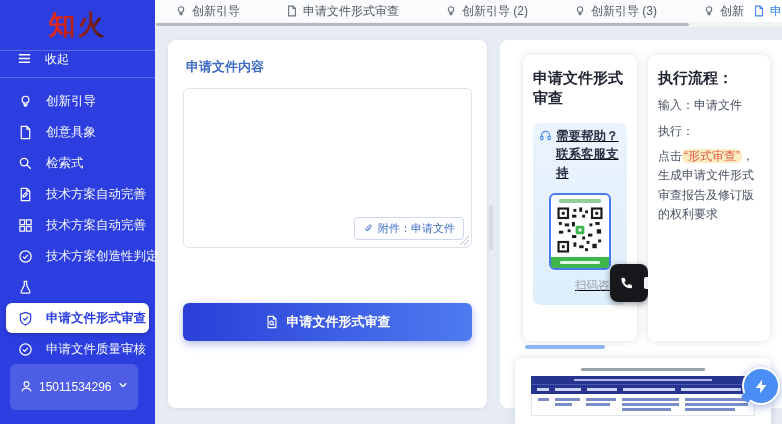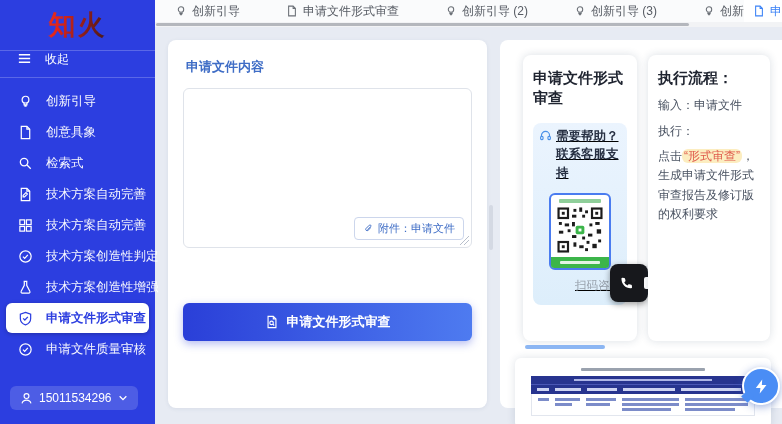--- a/index.html
+++ b/index.html
@@ -14,22 +14,22 @@
     background:linear-gradient(100deg,#ff4a1f 0%,#e0251a 38%,#16161a 78%);
     -webkit-background-clip:text; background-clip:text; color:transparent; }
   .collapse-row { display:flex; align-items:flex-start; gap:13px; padding:0 17px; height:28px;
     border-top:1px solid rgba(255,255,255,.22); border-bottom:1px solid rgba(255,255,255,.22);
     font-size:12px; font-weight:normal; cursor:pointer; }
   .menu { margin-top:8px; }
   .menu-item { display:flex; align-items:center; gap:13px; height:30px; margin:1px 6px;
     padding:0 12px; font-size:12.5px; color:rgba(255,255,255,.96); border-radius:6px; cursor:pointer; white-space:nowrap; }
   .menu-item.active { background:#fff; color:#2c3ee0; font-weight:bold; box-shadow:0 1px 4px rgba(0,0,0,.25); }
   .micon { width:15px; height:15px; flex:none; display:block; }
-  .user-chip { position:absolute; left:10px; bottom:14px; display:flex; align-items:center; gap:6px;
-    background:rgba(255,255,255,.16); border-radius:6px; padding:5px 10px; font-size:12px; cursor:pointer; }
+  .user-chip { position:absolute; left:10px; bottom:14px; display:flex; gap:6px;
+    background:rgba(255,255,255,.16); border-radius:6px; padding:16px 10px; font-size:12px; cursor:pointer; }
 
   
   .topbar { position:absolute; left:155px; top:0; width:627px; height:22px; background:#fafbfc;
     display:flex; align-items:center; padding-left:20px; }
   .tab { display:flex; align-items:center; gap:5px; font-size:12px; color:#565b63; white-space:nowrap; cursor:pointer; }
   .tab + .tab { margin-left:46px; }
   .tab-active { position:absolute; right:0; top:0; height:22px; width:38px; background:#fff;
     display:flex; align-items:center; gap:5px; padding-left:9px; overflow:hidden; color:#3b82f6; font-size:12px; }
   .hscroll-track { position:absolute; left:155px; top:22px; width:627px; height:5px; background:#f2f3f5; }
   .hscroll-thumb { position:absolute; left:1px; top:1px; width:533px; height:3px; background:#b4b7bd; border-radius:2px; }
@@ -149,21 +149,20 @@
         <svg class="micon" viewBox="0 0 16 16" fill="none" stroke="#fff" stroke-width="1.3">
             <circle cx="8" cy="8" r="6"></circle>
             <path d="M5.3 8.2l1.8 1.8 3.4-3.8"></path>
           </svg>
         <span>技术方案创造性判定</span>
       </div>
       <div class="menu-item">
         <svg class="micon" viewBox="0 0 16 16" fill="none" stroke="#fff" stroke-width="1.3">
             <path d="M6 1.5h4M6.7 1.5v4.2L3.4 12a1.3 1.3 0 001.2 2h6.8a1.3 1.3 0 001.2-2L9.3 5.7V1.5"></path>
           </svg>
-        <span>技术方案创造性增强</span>
       </div>
       <div class="menu-item active">
         <svg class="micon" viewBox="0 0 16 16" fill="none" stroke="#2c3ee0" stroke-width="1.3">
             <path d="M8 1.5l5.5 2v4.5c0 3.4-2.3 5.8-5.5 6.8-3.2-1-5.5-3.4-5.5-6.8V3.5z"></path>
             <path d="M5.5 7.8l1.8 1.8 3.2-3.4"></path>
           </svg>
         <span>申请文件形式审查</span>
       </div>
       <div class="menu-item">
         <svg class="micon" viewBox="0 0 16 16" fill="none" stroke="#fff" stroke-width="1.3">

